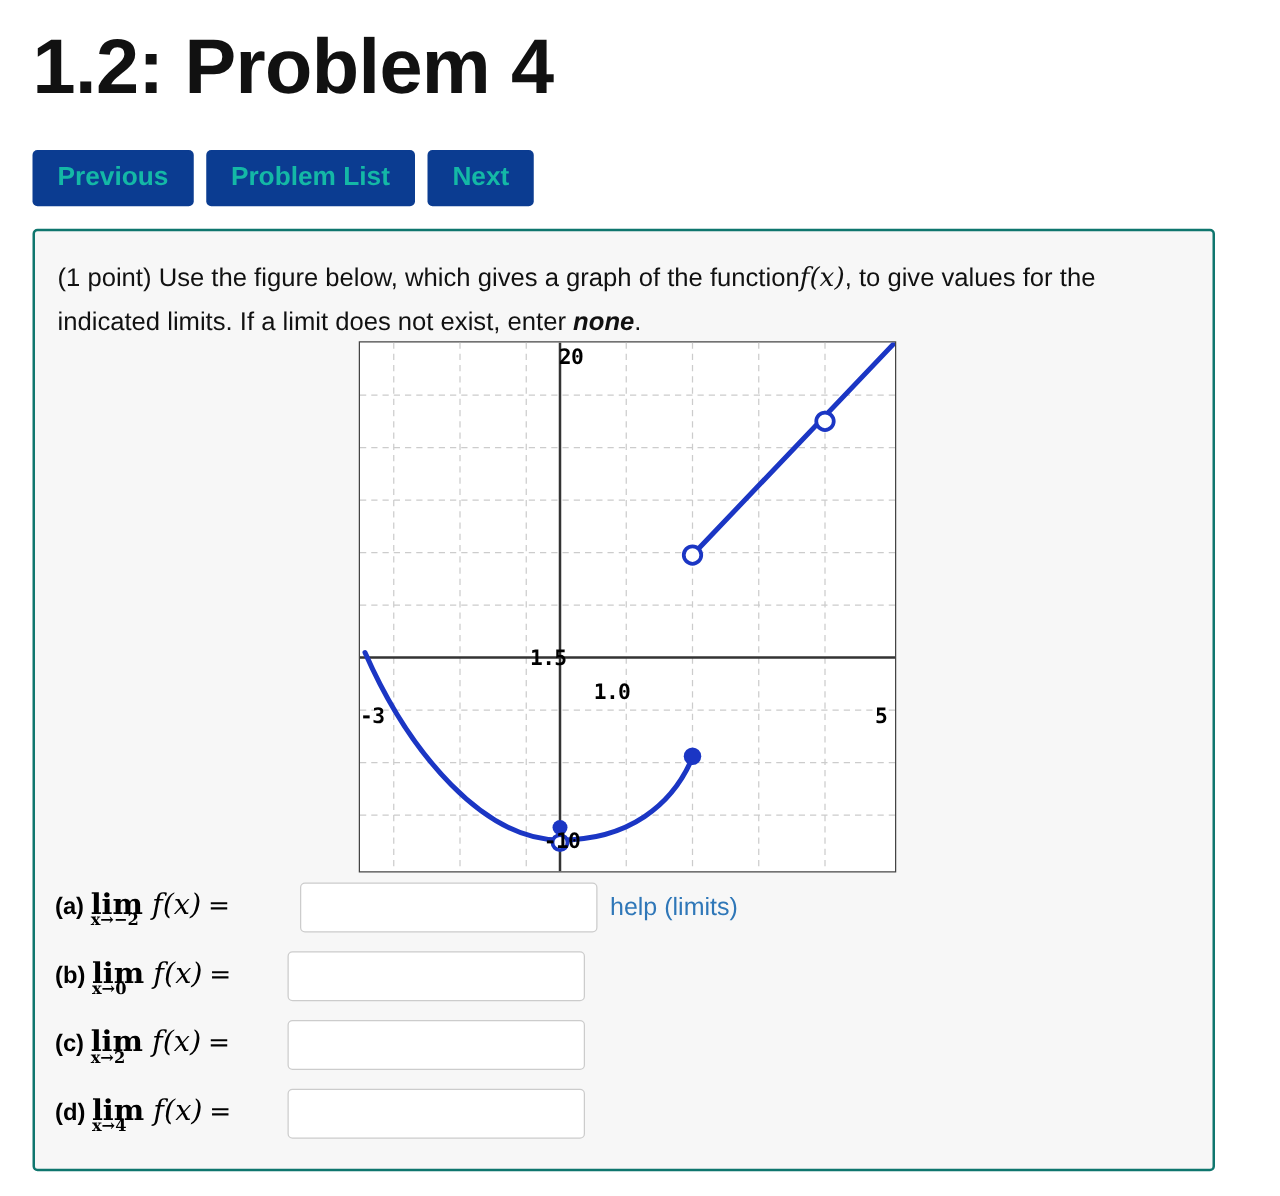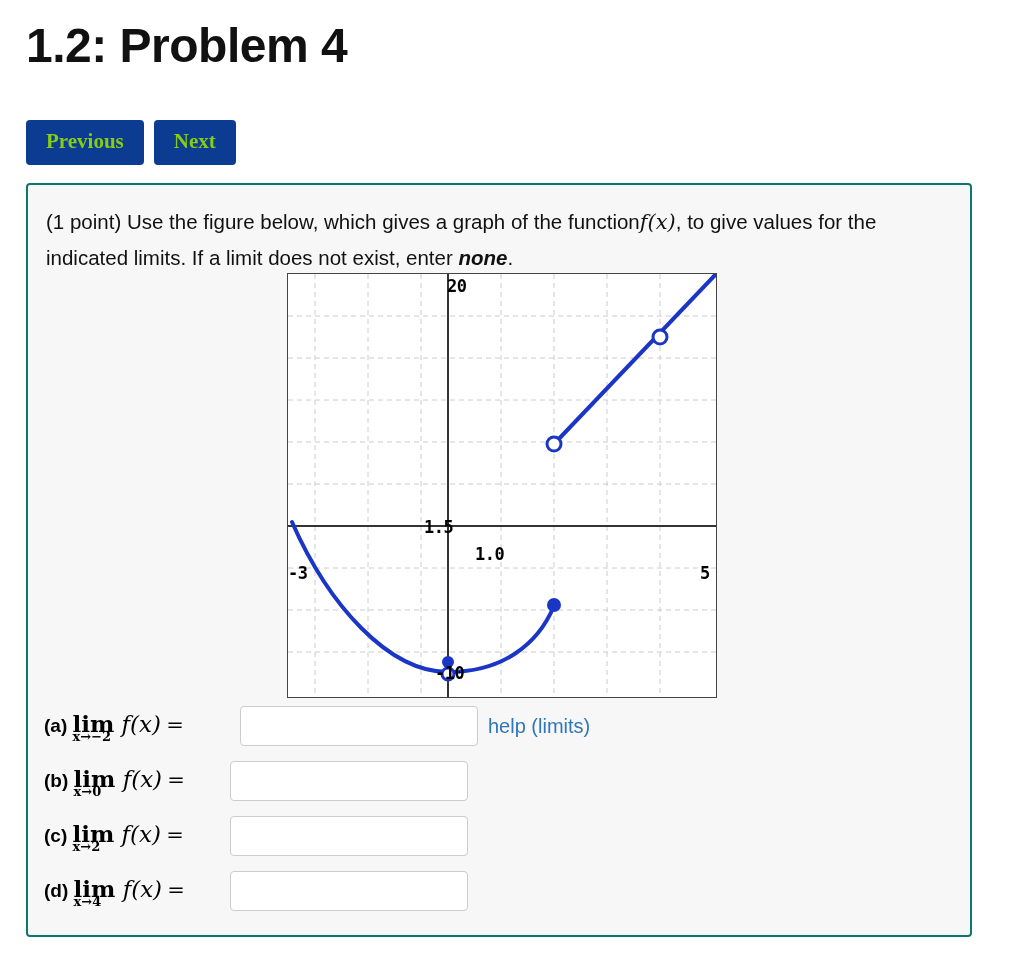--- a/index.html
+++ b/index.html
@@ -14,41 +14,41 @@
   #root {
     position: relative;
     width: 1024px;
     height: 957px;
     overflow: hidden;
   }
   .page-title {
     position: absolute;
     left: 26px;
     top: 18px;
-    font-size: 48px;
+    font-size: 62px;
     font-weight: bold;
     letter-spacing: -0.5px;
     color: #111111;
   }
   .nav-bar {
     position: absolute;
     left: 26px;
     top: 120px;
     display: flex;
     gap: 10px;
   }
   .nav-btn {
     background: #0b3c91;
-    color: #84cc16;
+    color: #14b8a6;
     font-size: 21px;
     font-weight: bold;
     padding: 11px 20px 13px 20px;
     border: none;
     border-radius: 4px;
-    font-family: Liberation Serif, serif;
+    font-family: Liberation Sans, sans-serif;
     cursor: pointer;
     line-height: 1;
   }
   .problem-box {
     position: absolute;
     left: 26px;
     top: 183px;
     width: 946px;
     height: 754px;
     background: #f7f7f7;
@@ -179,20 +179,21 @@
 </style>
 </head>
 <body>
 
 <div id="root">
 
   <div class="page-title">1.2: Problem 4</div>
 
   <div class="nav-bar">
     <button class="nav-btn">Previous</button>
+    <button class="nav-btn">Problem List</button>
     <button class="nav-btn">Next</button>
   </div>
 
   <div class="problem-box">
 
     <div class="prompt">
       <span>(1 point)</span>
       <span>Use the figure below, which gives a graph of the function</span><span class="fx">f(x)</span><span>, to give values for the indicated limits. If a limit does not exist, enter</span>
       <span class="none">none</span><span>.</span>
     </div>

